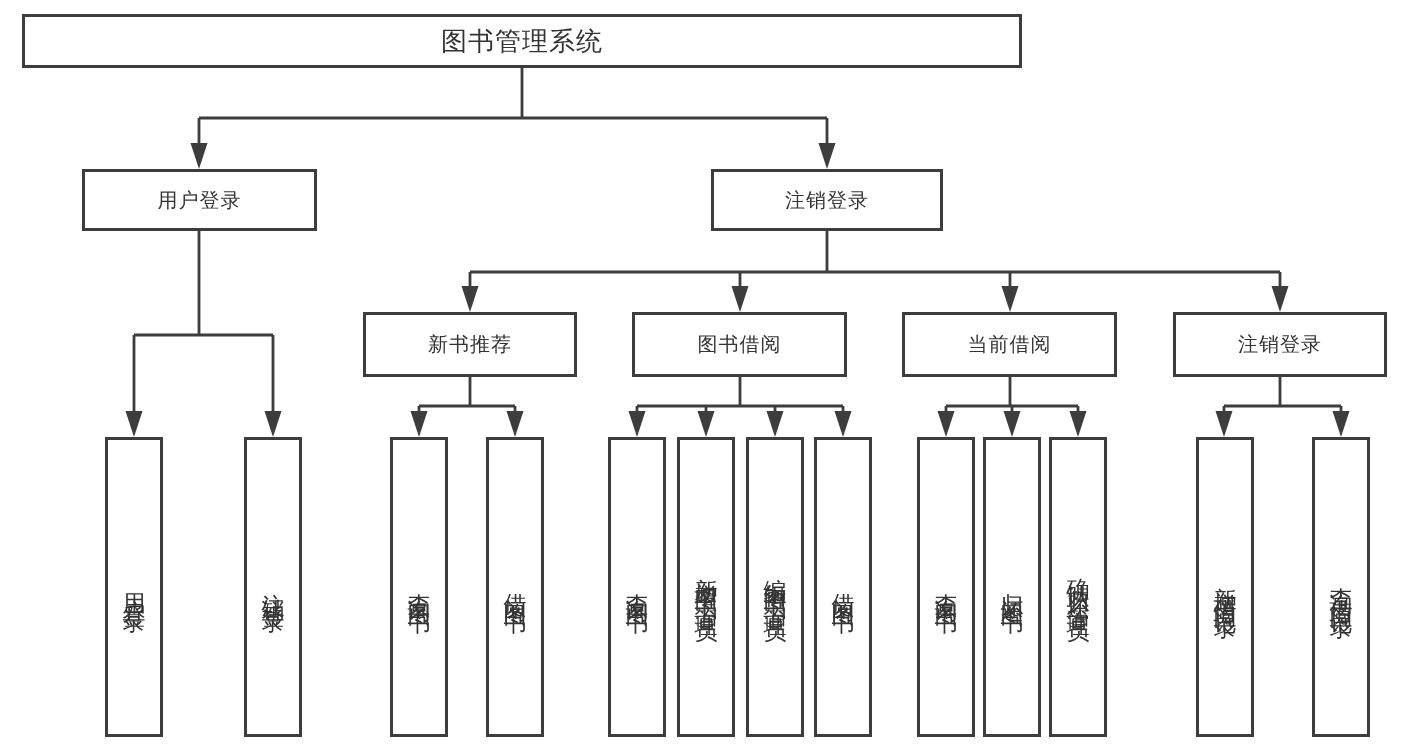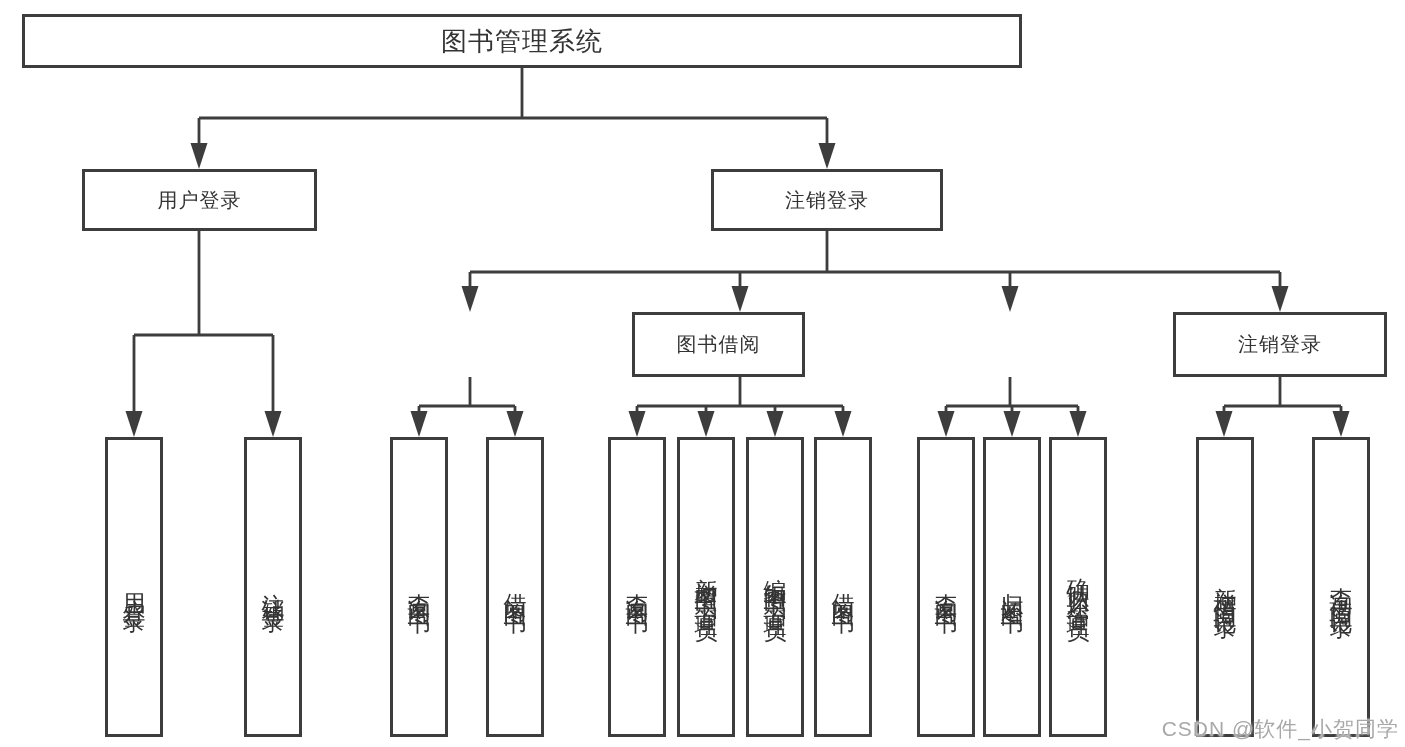--- a/index.html
+++ b/index.html
@@ -111,21 +111,23 @@
     <path d="M1280 377 V406 M1224 406 H1341 M1224 406 V414 M1341 406 V414"></path>
     <polygon points="1215.5,411 1232.5,411 1224,437"></polygon>
     <polygon points="1332.5,411 1349.5,411 1341,437"></polygon>
   </svg>
 
   <div class="box hbox root" style="left:22px; top:14px; width:1000px; height:54px;">图书管理系统</div>
 
   <div class="box hbox" style="left:82px; top:169px; width:235px; height:62px;">用户登录</div>
   <div class="box hbox" style="left:711px; top:169px; width:232px; height:62px;">注销登录</div>
 
-  <div class="box hbox" style="left:632px; top:312px; width:173px; height:65px;">图书借阅</div>
+  <div class="box hbox" style="left:363px; top:312px; width:214px; height:65px;">新书推荐</div>
+  <div class="box hbox" style="left:632px; top:312px; width:215px; height:65px;">图书借阅</div>
+  <div class="box hbox" style="left:902px; top:312px; width:215px; height:65px;">当前借阅</div>
   <div class="box hbox" style="left:1173px; top:312px; width:214px; height:65px;">注销登录</div>
 
   <div class="box vbox" style="left:105px;">
     <span class="vtext">用户登录</span>
   </div>
   <div class="box vbox" style="left:244px;">
     <span class="vtext">注销登录</span>
   </div>
 
   <div class="box vbox" style="left:390px;">
@@ -158,15 +160,14 @@
     <span class="vtext">确认归还（管理员）</span>
   </div>
 
   <div class="box vbox" style="left:1196px;">
     <span class="vtext">新增借阅记录</span>
   </div>
   <div class="box vbox" style="left:1312px;">
     <span class="vtext">查询借阅记录</span>
   </div>
 
-  <div class="watermark">CSDN @软件_小贺同学</div>
 
 </div>
 
 </body></html>

